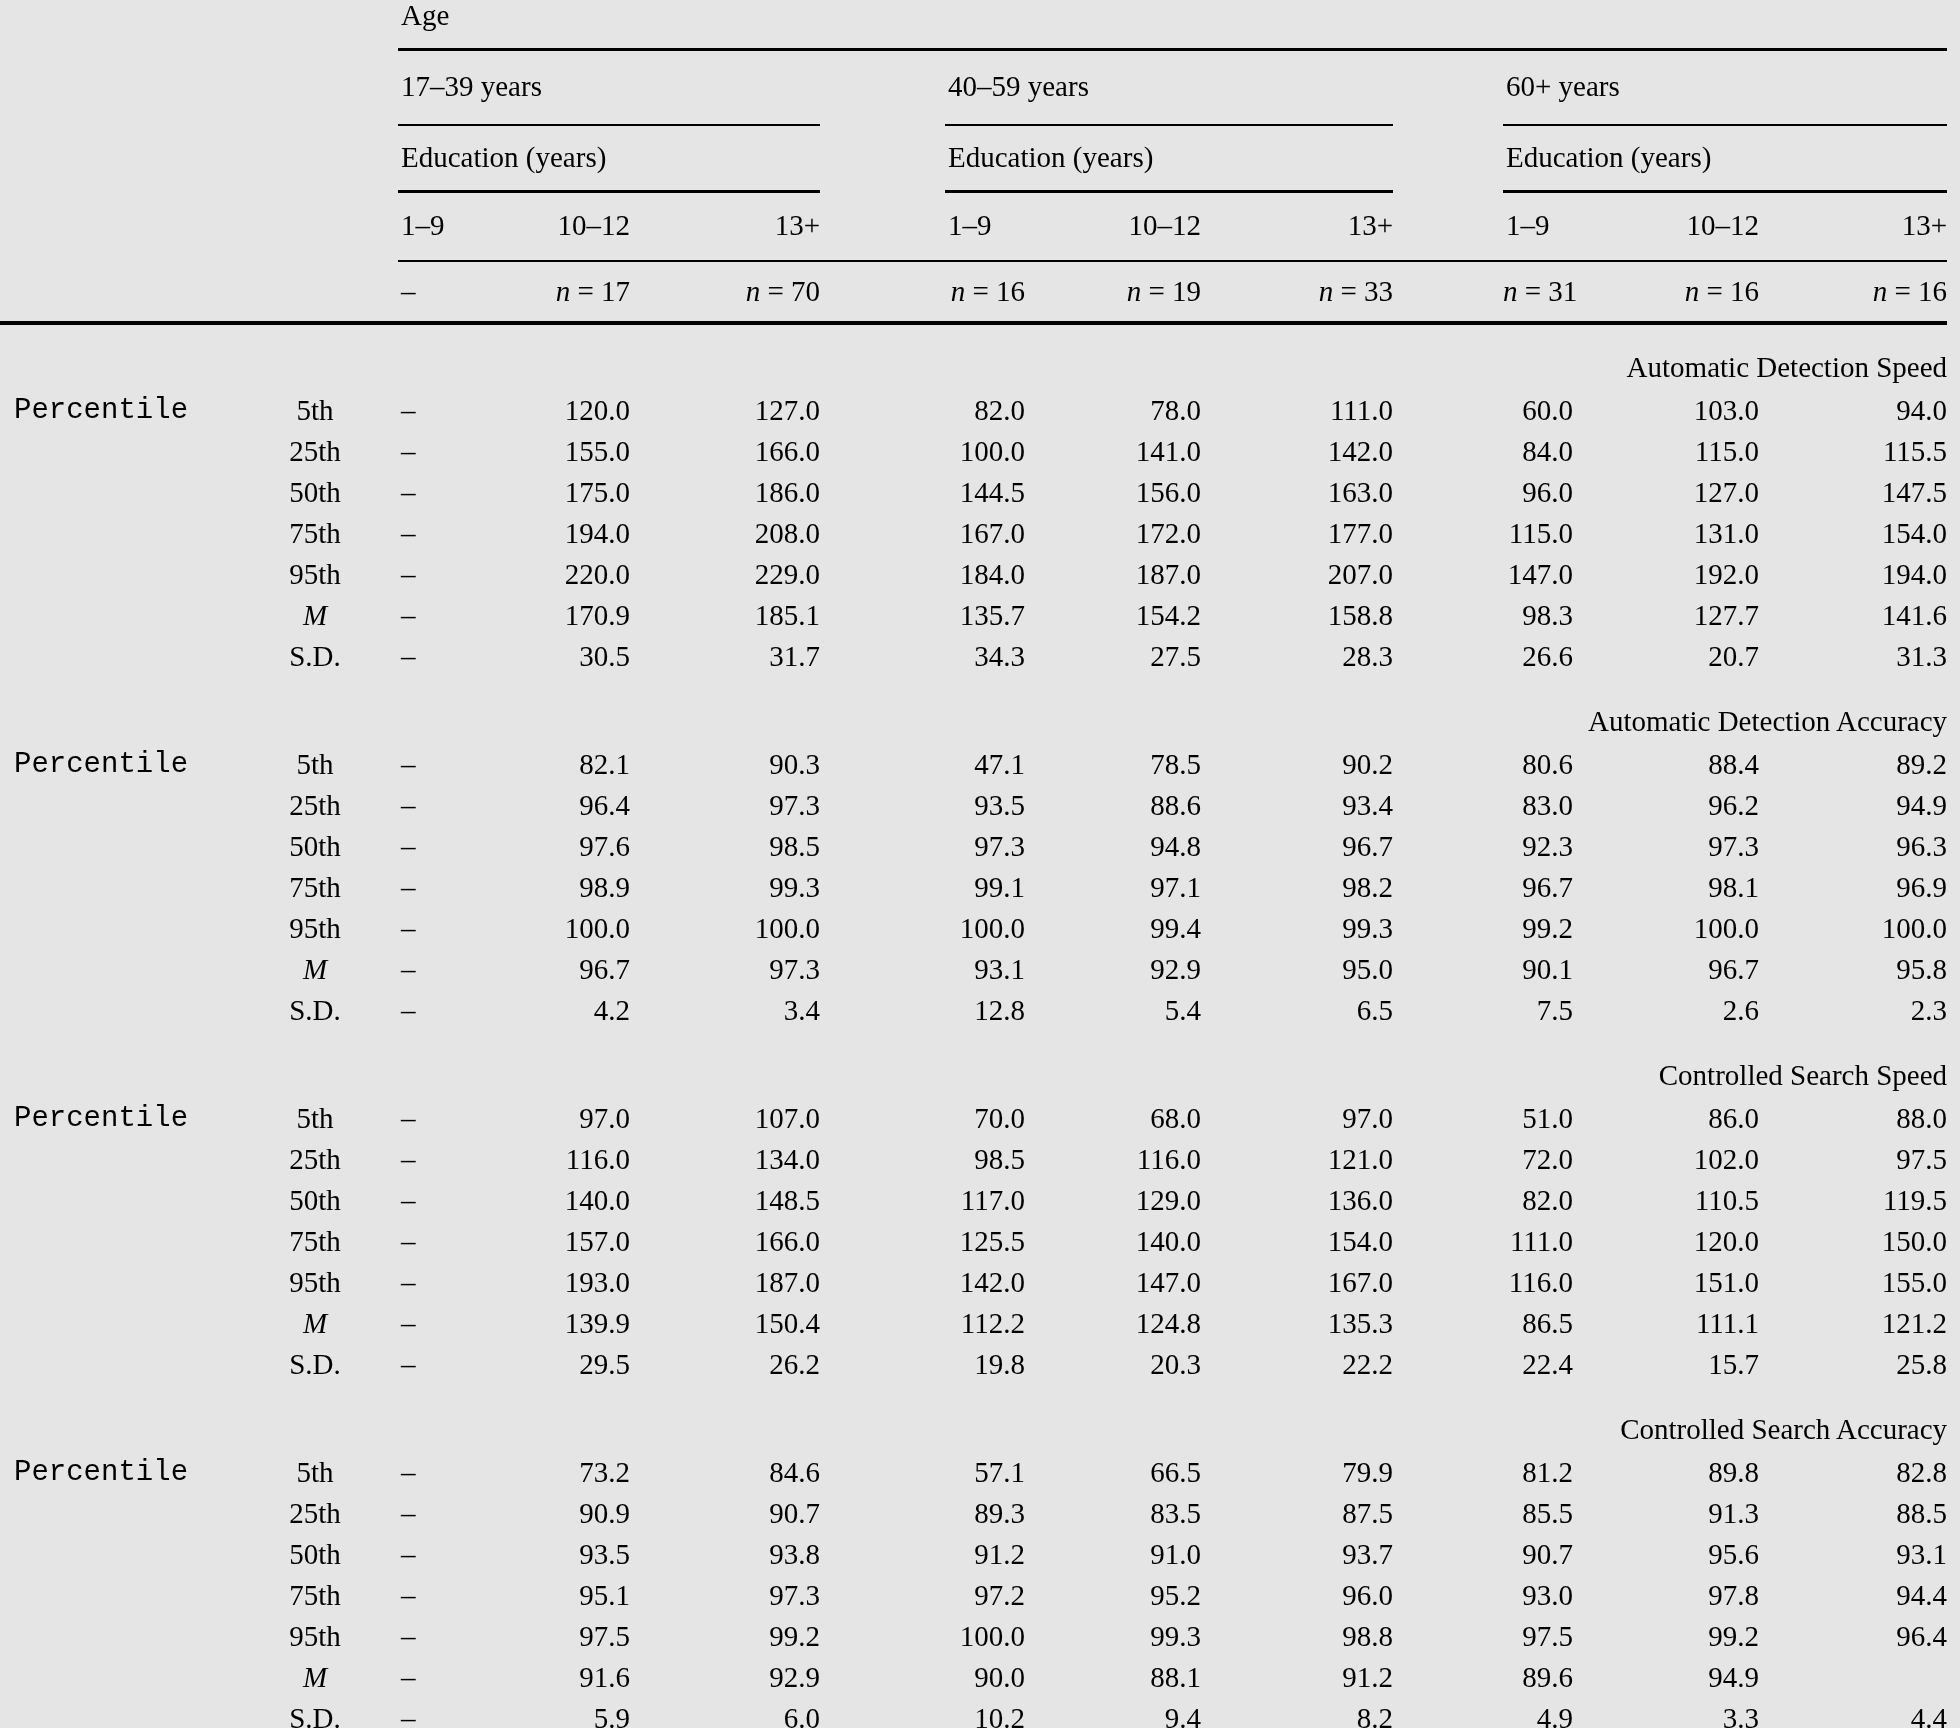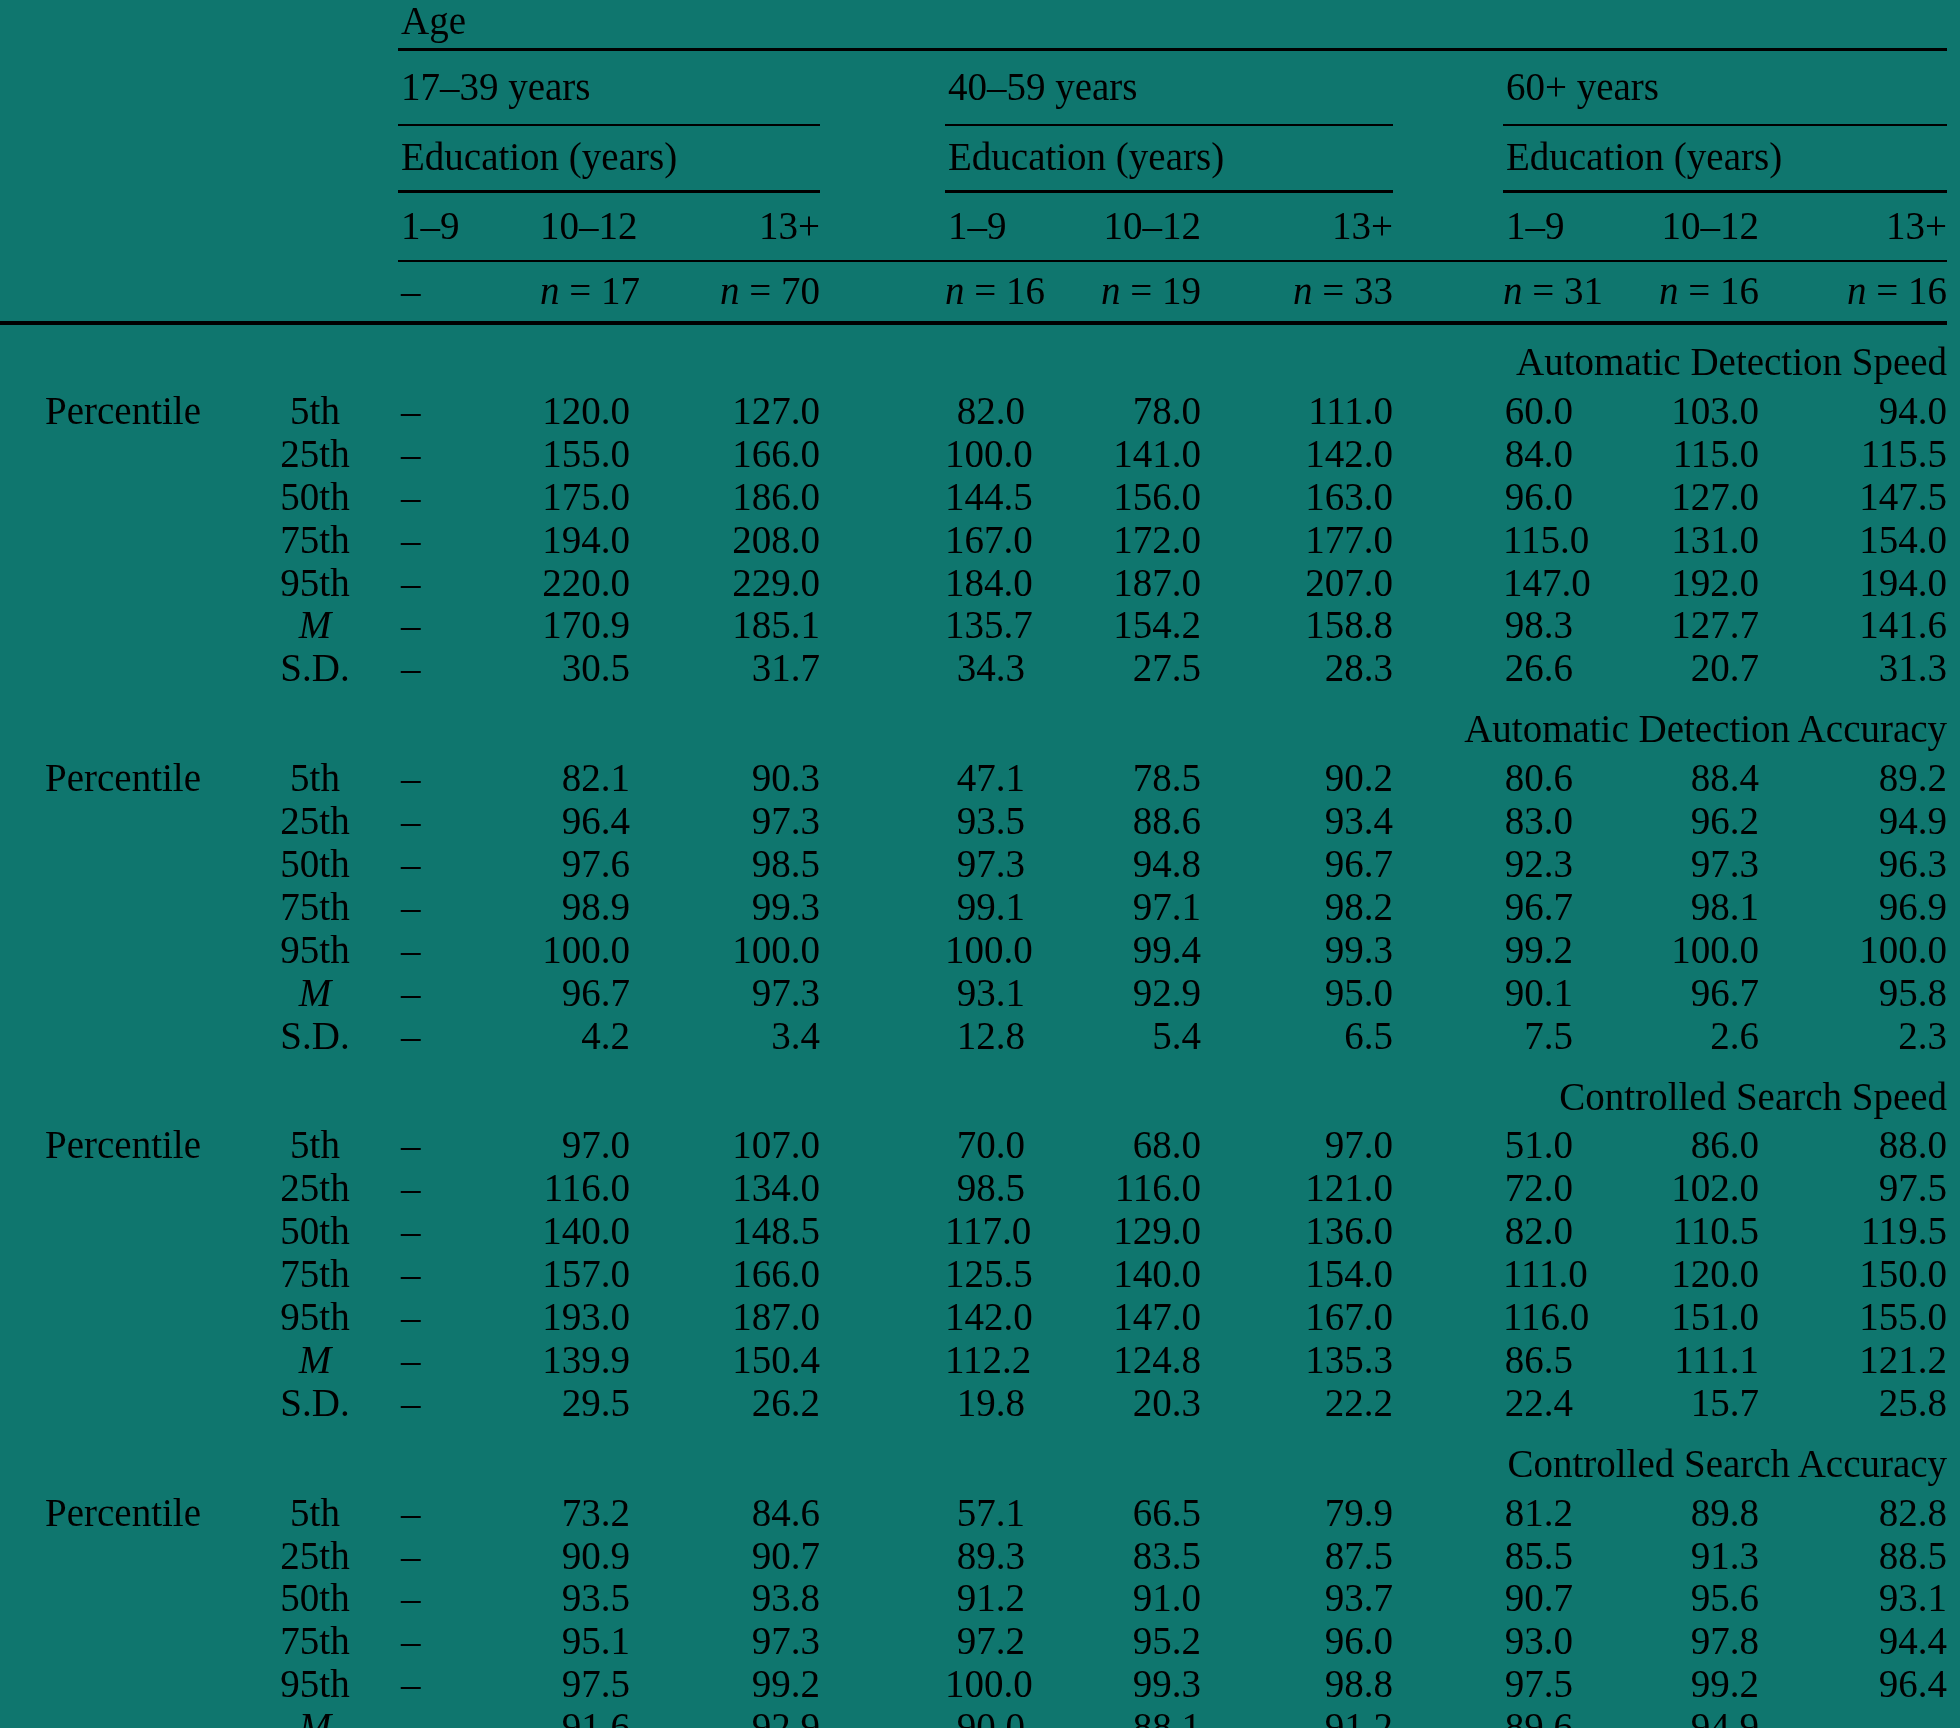--- a/index.html
+++ b/index.html
@@ -1,25 +1,25 @@
 <!DOCTYPE html>
 <html><head>
 <meta charset="utf-8">
 <style>
   html,body{margin:0;padding:0;background:#fff;}
   .page{
-    width:1960px;height:1728px;overflow:hidden;background:#0f766e;color:#000;
-    font-family:"Liberation Serif","DejaVu Serif",serif;font-size:39px;line-height:1.1;
+    width:1960px;height:1728px;overflow:hidden;background:#e5e5e5;color:#000;
+    font-family:"Liberation Serif","DejaVu Serif",serif;font-size:29px;line-height:1.1;
   }
   table{border-collapse:collapse;table-layout:fixed;width:1947px;}
   td{padding:0;margin:0;white-space:nowrap;overflow:visible;vertical-align:middle;}
   
   .al{text-align:left;padding-left:3px;}
   .ar{text-align:right;}
-  .stub1{text-align:center;padding-left:14px;}
+  .stub1{text-align:left;padding-left:14px;font-family:Liberation Mono, monospace;}
   .stub2{text-align:center;}
   
   tr.r-age{height:49px;}
   tr.r-age td{vertical-align:top;}
   .rule-a{border-bottom:3px solid #000;}
   tr.r-group{height:76px;}
   .rule-b{border-bottom:2px solid #000;}
   tr.r-edu{height:66px;}
   .rule-c{border-bottom:3px solid #000;}
   tr.r-cols{height:70px;}

